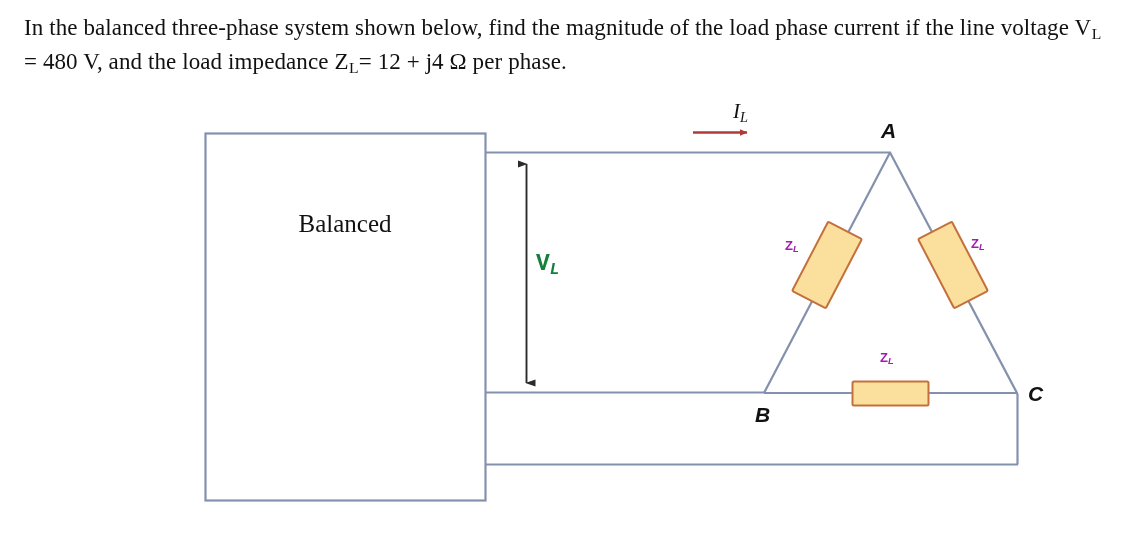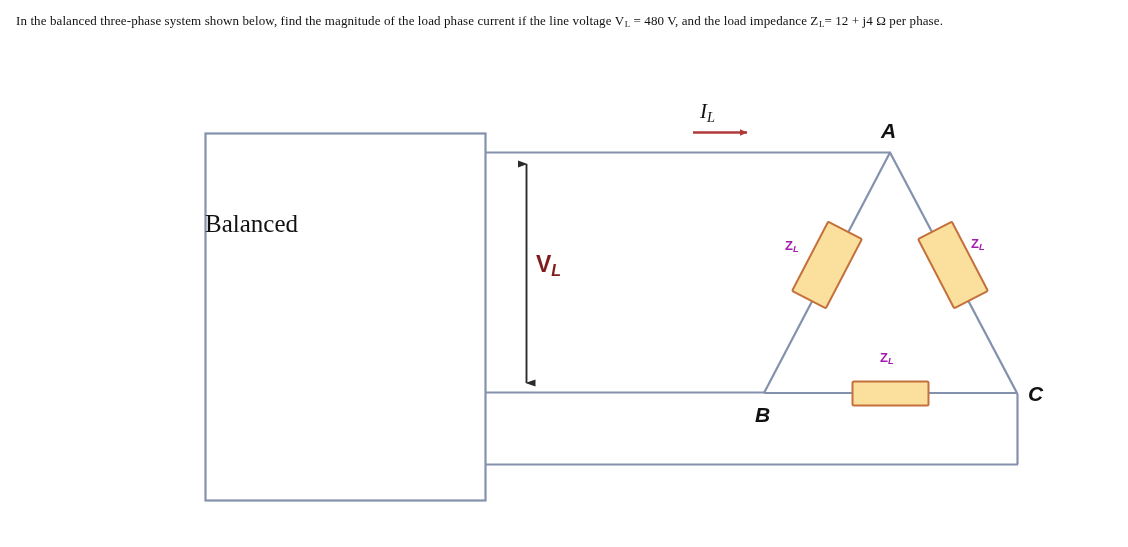--- a/index.html
+++ b/index.html
@@ -10,24 +10,24 @@
   body {
     width: 1128px;
     height: 547px;
     position: relative;
     overflow: hidden;
     font-family: "Liberation Serif", serif;
     color: #1a1a1a;
   }
   #problem-statement {
     position: absolute;
-    left: 16px;
+    left: 24px;
     top: 12px;
     width: 1080px;
-    font-size: 13px;
+    font-size: 23px;
     line-height: 1.42;
     font-family: "Liberation Serif", serif;
     color: #111111;
     letter-spacing: 0.1px;
   }
   #problem-statement .sub {
     font-size: 0.68em;
     vertical-align: -0.28em;
     padding-left: 0.5px;
   }
@@ -44,21 +44,21 @@
     top: 0;
     width: 1128px;
     height: 547px;
     display: block;
   }
   .src-text {
     position: absolute;
     left: 205px;
     top: 195px;
     width: 280px;
-    text-align: left;
+    text-align: center;
     font-family: "Liberation Serif", serif;
     font-size: 25px;
     line-height: 58px;
     color: #111111;
   }
   .lbl {
     position: absolute;
     white-space: nowrap;
   }
   .lbl-node {
@@ -74,35 +74,36 @@
     font-size: 13px;
     color: #a21caf;
   }
   .lbl-z .sb {
     font-size: 0.72em;
     font-style: italic;
     font-weight: bold;
     vertical-align: -0.25em;
   }
   .lbl-v {
-    font-family: Liberation Sans, sans-serif;
+    font-family: Liberation Mono, monospace;
     font-weight: bold;
     font-size: 23px;
-    color: #7f1d1d;
+    color: #15803d;
   }
   .lbl-v .sb {
     font-size: 0.7em;
     font-style: italic;
     vertical-align: -0.25em;
   }
   .lbl-i {
     font-family: "Liberation Serif", serif;
     font-style: italic;
     font-size: 21px;
     color: #111111;
+    margin-left: 33px;
   }
   .lbl-i .sb {
     font-size: 0.68em;
     vertical-align: -0.28em;
   }
 </style>
 </head>
 <body>
 
 <div id="problem-statement">

